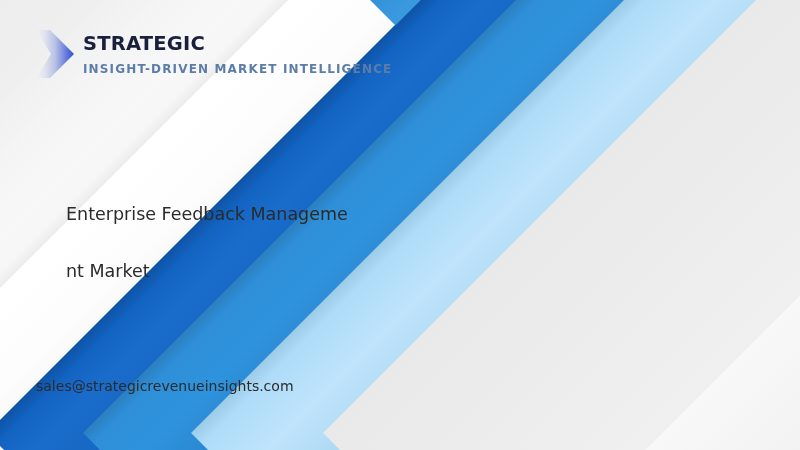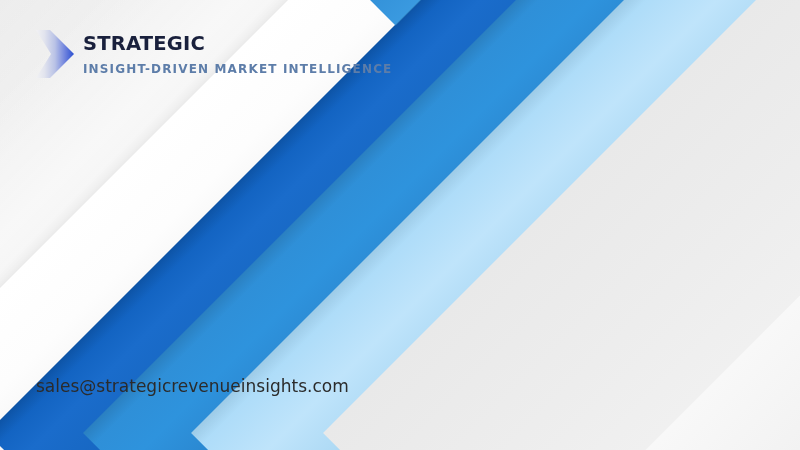--- a/index.html
+++ b/index.html
@@ -186,21 +186,21 @@
   .title-line.second {
     margin-top: 37px;
   }
 
   
   .contact {
     position: absolute;
     left: 36px;
     top: 375px;
     font-family: "DejaVu Sans", sans-serif;
-    font-size: 17px;
+    font-size: 14px;
     font-weight: normal;
     color: #2b2b2b;
     line-height: 22px;
     white-space: nowrap;
   }
 </style>
 </head>
 <body>
 
 <div id="slide">
@@ -234,16 +234,20 @@
         </linearGradient>
       </defs>
       <path d="M0 0 L14 0 L38 24 L14 48 L0 48 L15 24 Z" fill="url(#chevGrad)"></path>
     </svg>
     <div class="logo-text">
       <div class="logo-line1">STRATEGIC</div>
       <div class="logo-tagline">INSIGHT-DRIVEN MARKET INTELLIGENCE</div>
     </div>
   </div>
 
+  <div class="title-block">
+    <div class="title-line">Enterprise Feedback Manageme</div>
+    <div class="title-line second">nt Market</div>
+  </div>
 
   <div class="contact">sales@strategicrevenueinsights.com</div>
 
 </div>
 
 </body></html>

